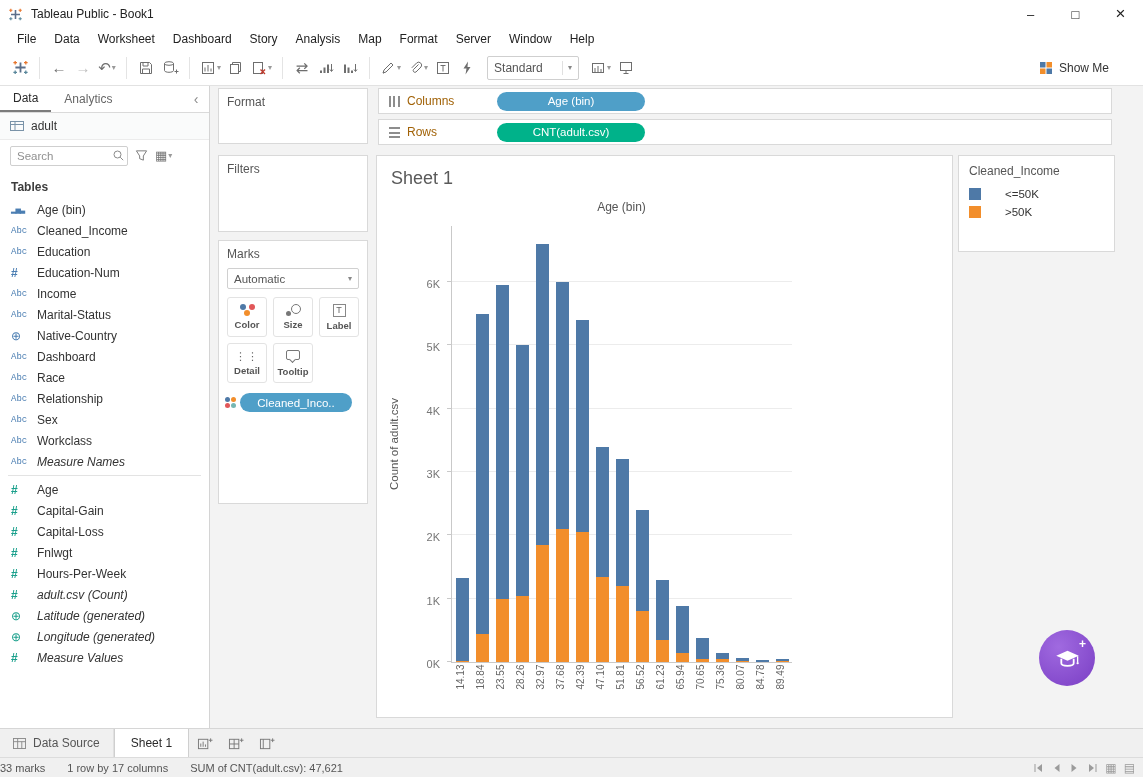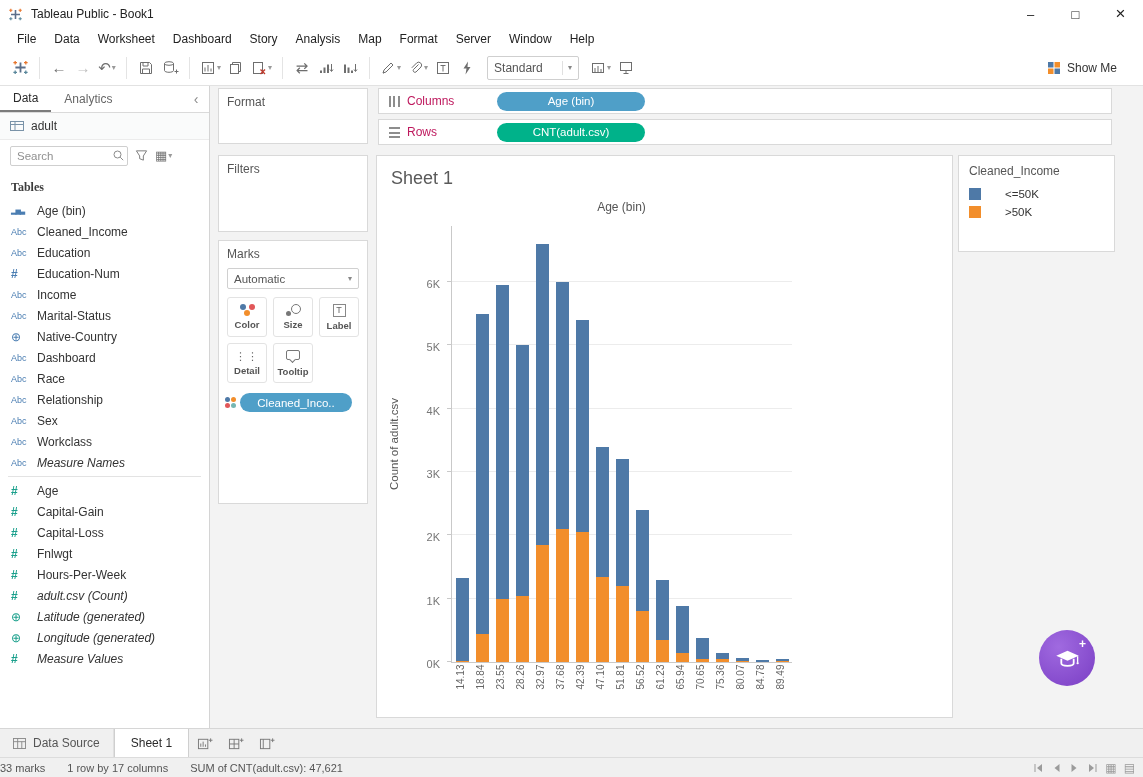--- a/index.html
+++ b/index.html
@@ -20,47 +20,47 @@
 
   
   .toolbar { position:absolute; top:50px; left:0; right:0; height:36px; background:#fff; border-bottom:1px solid #e2e2e2; display:flex; align-items:center; padding:0 8px; }
   .tb-btn { display:flex; align-items:center; justify-content:center; min-width:24px; height:26px; padding:0 3px; color:#6e6e6e; font-size:15px; }
   .tb-btn.dim { color:#bdbdbd; }
   .tb-caret { font-size:8px; color:#9a9a9a; margin-left:1px; }
   .tb-sep { width:1px; height:22px; background:#e4e4e4; margin:0 7px; }
   .ti { display:block; }
   .standard-select { width:92px; height:24px; border:1px solid #cfcfcf; border-radius:2px; background:#fff; display:flex; align-items:center; margin:0 8px; padding:0 6px; color:#555; font-size:12px; }
   .standard-select .sel-caret { margin-left:auto; font-size:8px; color:#888; border-left:1px solid #e0e0e0; padding-left:5px; height:14px; display:flex; align-items:center; }
-  .showme { margin-left:auto; margin-right:18px; display:flex; align-items:flex-end; gap:6px; color:#333; font-size:12px; }
+  .showme { margin-left:auto; margin-right:26px; display:flex; align-items:flex-end; gap:6px; color:#333; font-size:12px; }
 
   
   .workspace { position:absolute; top:86px; left:0; right:0; height:642px; background:#f3f3f3; }
 
   
   .sidebar { position:absolute; left:0; top:0; width:210px; height:642px; background:#fff; border-right:1px solid #d4d4d4; }
   .side-tabs { height:27px; display:flex; align-items:stretch; border-bottom:1px solid #dadada; }
   .side-tab { display:flex; align-items:center; padding:0 13px; font-size:12px; color:#666; }
   .side-tab.active { color:#2a2a2a; border-bottom:2px solid #7b7b7b; }
   .collapse { margin-left:auto; width:26px; display:flex; align-items:center; justify-content:center; color:#8a8a8a; font-size:14px; }
   .ds-row { height:27px; display:flex; align-items:center; gap:7px; padding-left:10px; background:#fafbfb; border-bottom:1px solid #ececec; }
   .ds-row span { font-size:12px; color:#333; }
   .search-row { height:31px; display:flex; align-items:center; gap:7px; padding:0 6px 0 10px; }
   .search-wrap { position:relative; width:118px; }
   .search-input { width:118px; height:20px; border:1px solid #cfcfcf; border-radius:2px; font-size:11.5px; padding:0 18px 0 6px; color:#333; font-family:"Liberation Sans",sans-serif; }
   .search-input::placeholder { color:#909090; }
   .search-mag { position:absolute; right:3px; top:3px; }
   .icon-btn { display:flex; align-items:center; color:#757575; }
   .grid-glyph { font-size:13px; color:#757575; }
-  .tables-h { margin:9px 0 3px 11px; font-size:12px; font-weight:bold; color:#3d3d3d;font-family:Liberation Serif, serif; }
+  .tables-h { margin:9px 0 3px 11px; font-size:12px; font-weight:bold; color:#3d3d3d; }
   .field-list { padding-top:2px; }
   .field-row { height:21px; display:flex; align-items:center; padding-left:11px; gap:2px; }
   .field-icon { width:24px; flex:0 0 24px; text-align:left; }
   .ic-blue { color:#4b7eb2; }
   .ic-green { color:#1ba08c; }
-  .ic-abc { font-size:9px; }
+  .ic-abc { font-size:9px;font-family:Liberation Mono, monospace; }
   .ic-num { font-size:12px; font-weight:bold; }
   .ic-globe { font-size:12px; }
   .ic-bin { font-size:7px; letter-spacing:-1px; }
   .field-label { font-size:12px; color:#333; white-space:nowrap; }
   .field-label.italic { font-style:italic; }
   .field-divider { height:1px; background:#e3e3e3; margin:3px 8px 3px 8px; }
 
   
   .midcol { position:absolute; left:210px; top:0; width:166px; height:642px; background:#f3f3f3; }
   .card { position:absolute; left:8px; width:150px; background:#fff; border:1px solid #d9d9d9; }
@@ -94,21 +94,21 @@
   
   .pill { height:19px; border-radius:10px; display:flex; align-items:center; justify-content:center; color:#fff; font-size:11.5px; padding:0 12px; white-space:nowrap; }
   .pill-dim { background:#4f9fc8; }
   .pill-meas { background:#00b28a; }
   .pill.shelfpill { min-width:148px; }
   .pill.markspill { min-width:112px; }
 
   
   .shelves { position:absolute; left:378px; top:2px; width:734px; }
   .shelf { height:26px; background:#fff; border:1px solid #d9d9d9; display:flex; align-items:center; margin-bottom:5px; }
-  .shelf-label { width:118px; display:flex; align-items:center; gap:7px; padding-left:10px; color:#be185d; font-size:12px; }
+  .shelf-label { width:118px; display:flex; align-items:center; gap:7px; padding-left:10px; color:#a16207; font-size:12px; }
   .shelf-ic-cols { width:11px; height:11px; background:repeating-linear-gradient(90deg,#8d8d8d 0 2px,transparent 2px 4.5px); }
   .shelf-ic-rows { width:11px; height:11px; background:repeating-linear-gradient(0deg,#8d8d8d 0 2px,transparent 2px 4.5px); }
   .shelf-pills { display:flex; gap:4px; align-items:center; }
 
   
   .sheet-card { position:absolute; left:376px; top:69px; width:577px; height:563px; background:#fff; border:1px solid #d9d9d9; }
   .sheet-title { position:absolute; left:14px; top:12px; font-size:18px; color:#5a5a5a; }
   .top-axis { position:absolute; left:74px; top:44px; width:341px; text-align:center; font-size:12px; color:#555; }
   .yaxis-title { position:absolute; left:4px; top:70px; width:26px; height:437px; display:flex; align-items:center; justify-content:center; }
   .yaxis-title span { writing-mode:vertical-rl; transform:rotate(180deg); font-size:11.5px; color:#555; }

